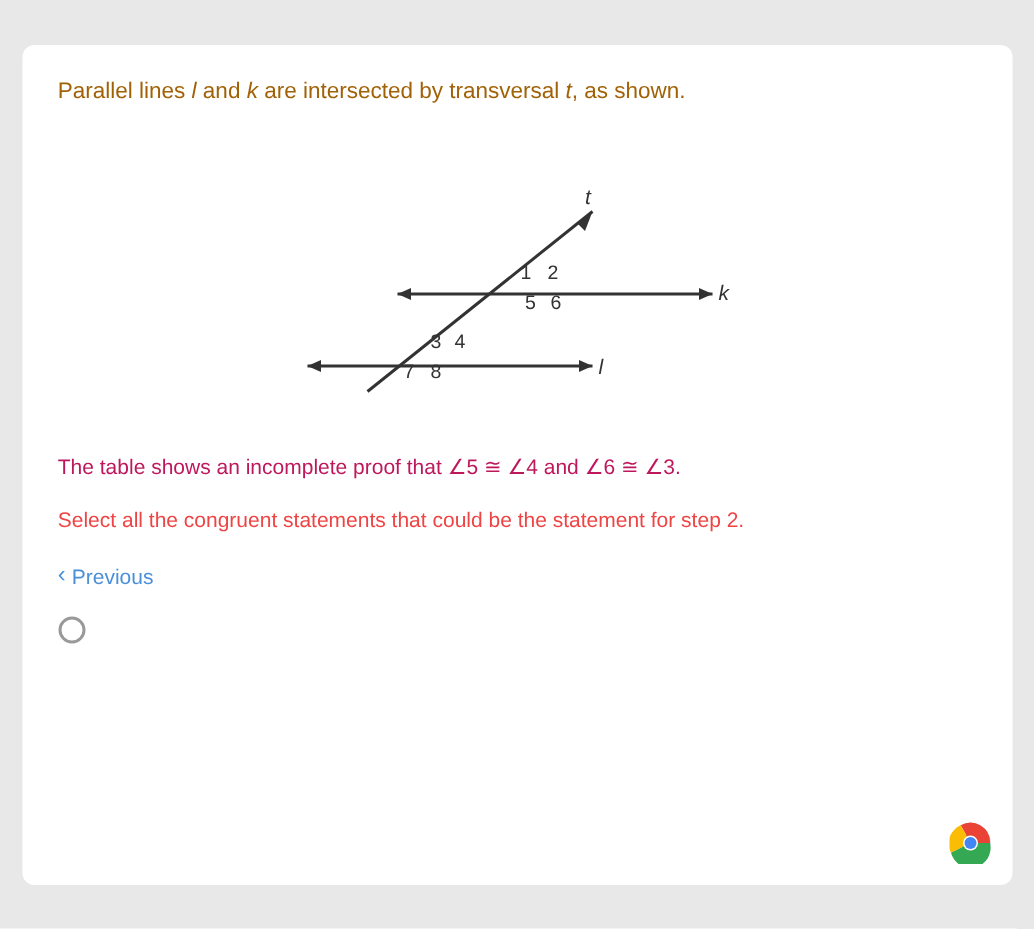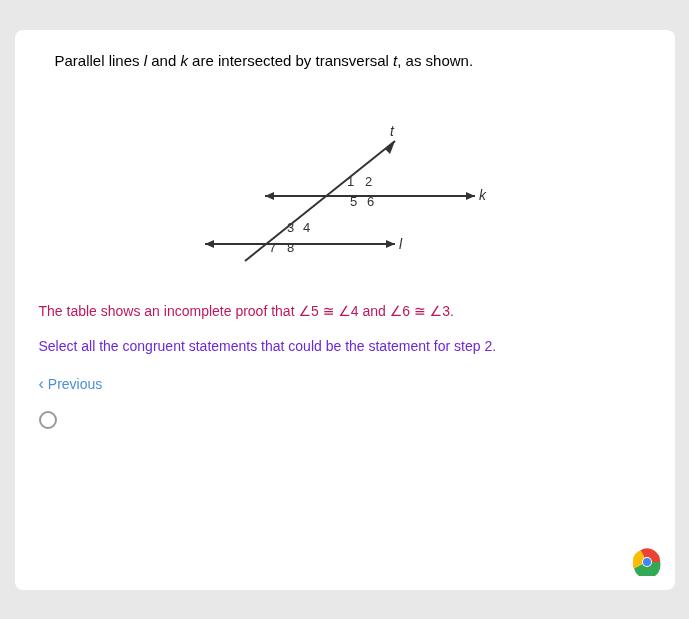--- a/index.html
+++ b/index.html
@@ -18,45 +18,44 @@
       width: 660px;
       min-height: 560px;
       background: #ffffff;
       border-radius: 8px;
       padding: 20px 24px 20px 24px;
       position: relative;
     }
 
     .problem-text {
       font-size: 15px;
-      color: #000000;
+      color: #a16207;
       margin-bottom: 14px;
       line-height: 1.5;
-      margin-left: 16px;
     }
 
     .italic { font-style: italic; }
 
     .diagram-container {
       width: 100%;
       display: flex;
       justify-content: center;
       margin-bottom: 14px;
     }
 
     .proof-text {
       font-size: 14px;
       color: #be185d;
       margin-bottom: 14px;
       line-height: 1.6;
     }
 
     .select-text {
       font-size: 14px;
-      color: #6d28d9;
+      color: #ef4444;
       line-height: 1.5;
     }
 
     .nav-row {
       display: flex;
       align-items: center;
       margin-top: 18px;
     }
 
     .prev-btn {

